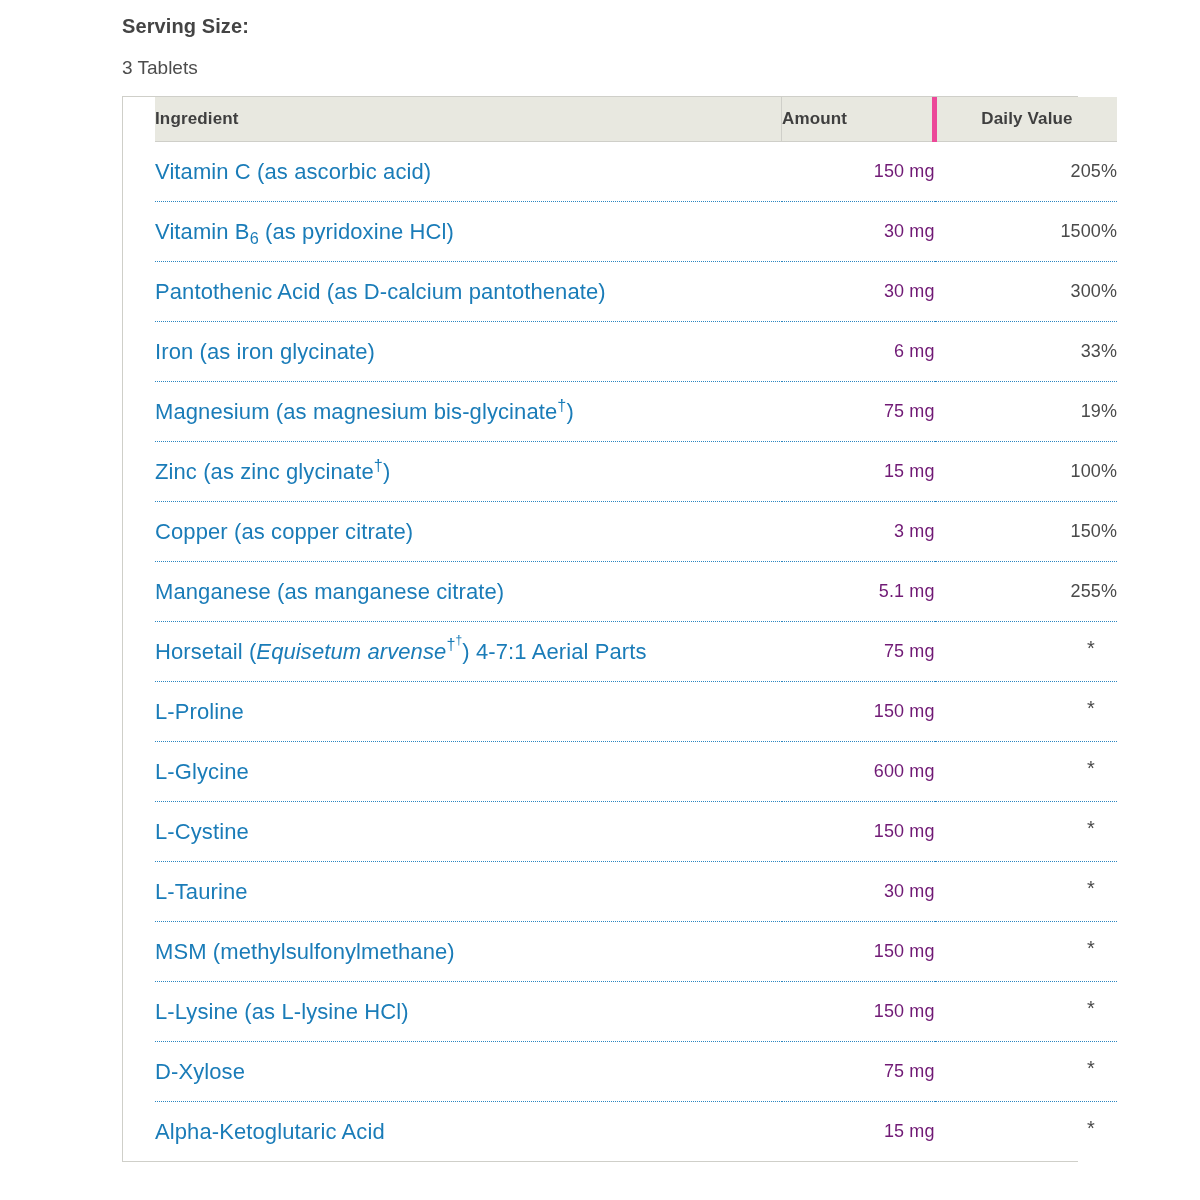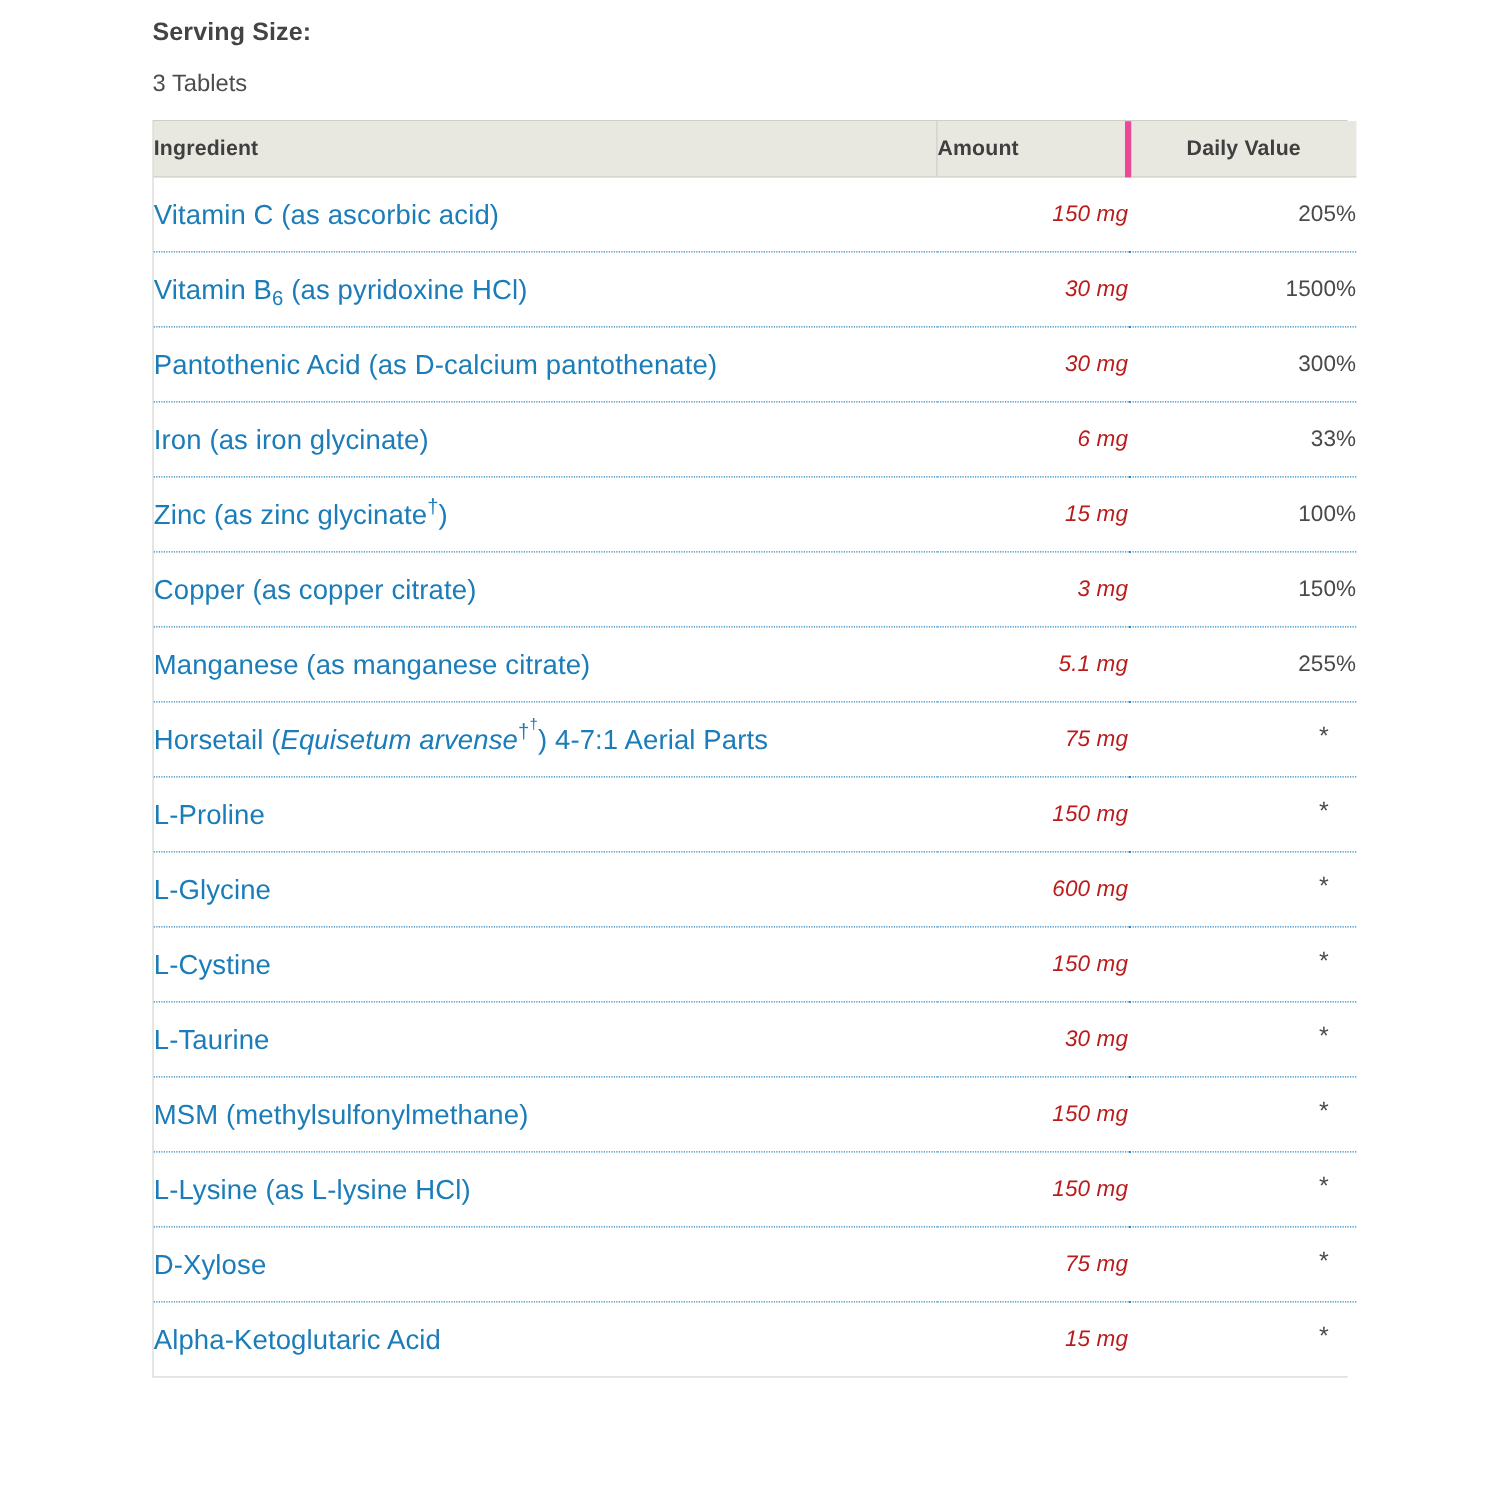--- a/index.html
+++ b/index.html
@@ -46,20 +46,21 @@
     width: 956px;
     border: 1px solid #cfcfc9;
     border-collapse: collapse;
     box-sizing: border-box;
     background: #ffffff;
   }
   table.nutri {
     width: 100%;
     border-collapse: collapse;
     table-layout: fixed;
+    margin-left: 32px;
   }
   table.nutri th, table.nutri td {
     padding: 0;
     margin: 0;
   }
   
   thead tr {
     background: #e8e8e0;
   }
   thead th {
@@ -105,23 +106,22 @@
     padding-left: 12px;
     font-size: 22px;
     color: #1a7cb8;
     line-height: 24px;
     letter-spacing: 0.1px;
   }
   td.cell-amount {
     text-align: right;
     padding-right: 66px;
     font-size: 18px;
-    color: #b91c1c;
-    letter-spacing: 0.1px;
-    font-style: italic;
+    color: #701a75;
+    letter-spacing: 0.1px;
   }
   td.cell-dv {
     text-align: right;
     padding-right: 18px;
     font-size: 18px;
     color: #4a4a4a;
     letter-spacing: 0.1px;
   }
   td.cell-dv.star {
     font-size: 17px;
@@ -183,20 +183,25 @@
             <td class="cell-ingredient">Pantothenic Acid (as D-calcium pantothenate)</td>
             <td class="cell-amount">30 mg</td>
             <td class="cell-dv">300%</td>
           </tr>
           <tr>
             <td class="cell-ingredient">Iron (as iron glycinate)</td>
             <td class="cell-amount">6 mg</td>
             <td class="cell-dv">33%</td>
           </tr>
           <tr>
+            <td class="cell-ingredient">Magnesium (as magnesium bis-glycinate<span class="sup">†</span>)</td>
+            <td class="cell-amount">75 mg</td>
+            <td class="cell-dv">19%</td>
+          </tr>
+          <tr>
             <td class="cell-ingredient">Zinc (as zinc glycinate<span class="sup">†</span>)</td>
             <td class="cell-amount">15 mg</td>
             <td class="cell-dv">100%</td>
           </tr>
           <tr>
             <td class="cell-ingredient">Copper (as copper citrate)</td>
             <td class="cell-amount">3 mg</td>
             <td class="cell-dv">150%</td>
           </tr>
           <tr>

